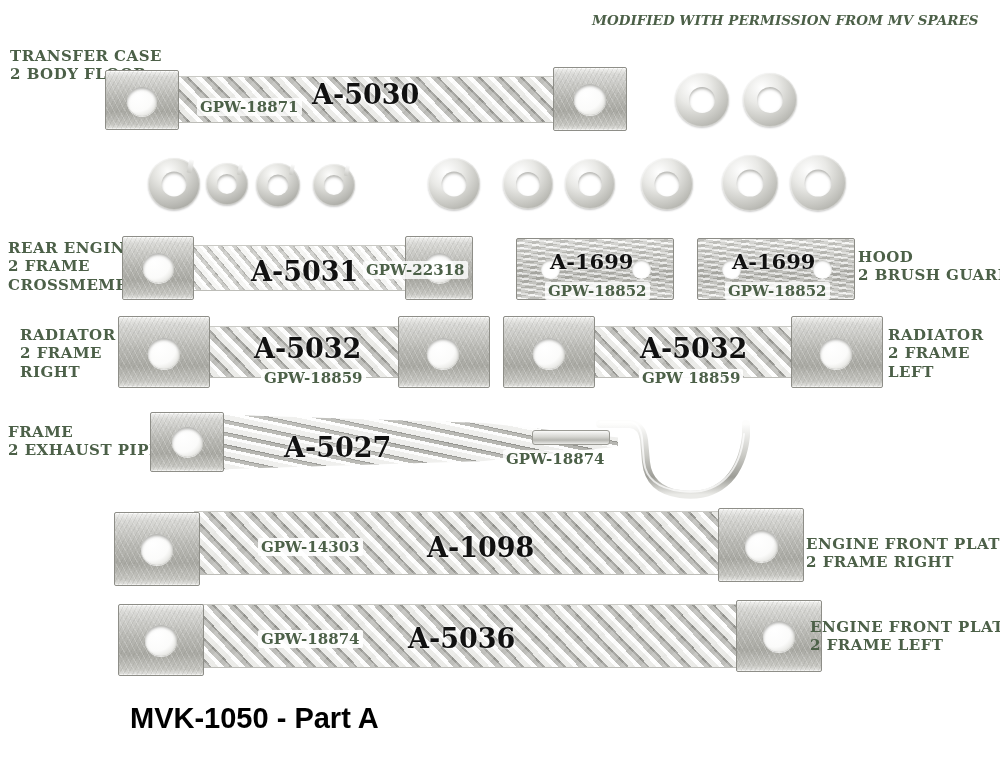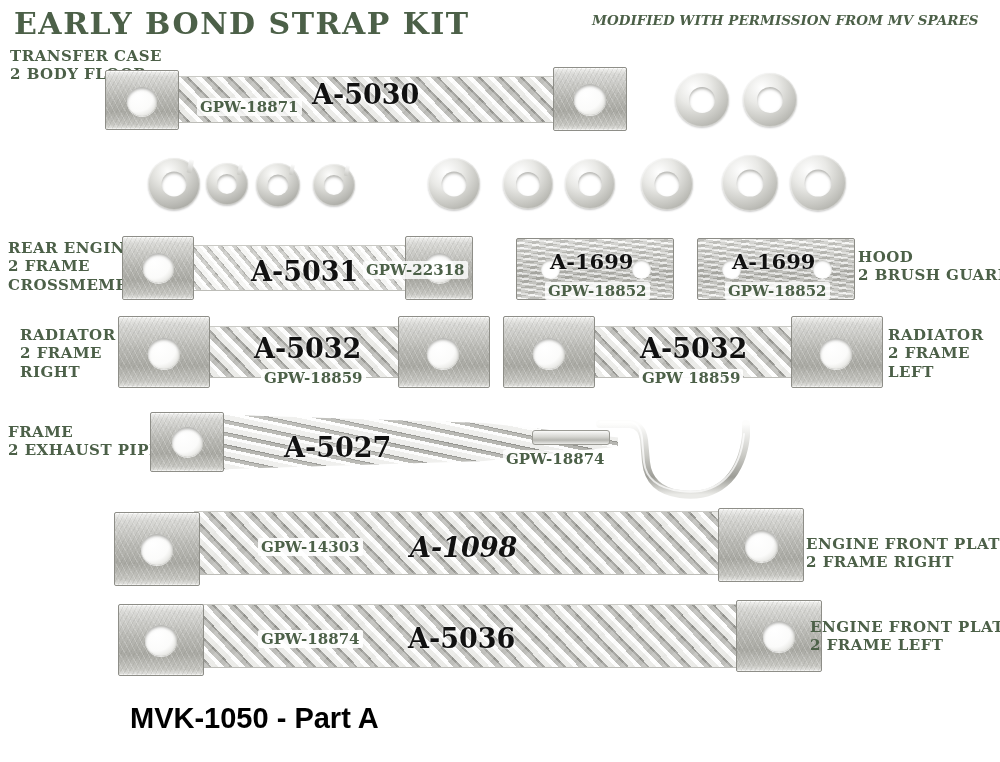--- a/index.html
+++ b/index.html
@@ -170,21 +170,20 @@
   }
   .hook{position:absolute;}
 
   .nohit{pointer-events:none;}
 </style>
 </head>
 <body>
 
 <div id="sheet">
 
-  <div class="stencil title" style="left:14px;top:6px;">EARLY BOND STRAP KIT</div>
 
   <div class="stencil credit" style="left:592px;top:12px;">MODIFIED WITH PERMISSION FROM MV SPARES</div>
 
   <div class="stencil lbl" style="left:10px;top:47px;">TRANSFER CASE
 2 BODY FLOOR</div>
 
   <div class="part" style="left:105px;top:62px;width:520px;height:72px;">
     <div class="braid nohit" style="left:30px;top:14px;width:460px;height:45px;"></div>
     <div class="tab" style="left:0px;top:8px;width:72px;height:58px;">
       <div class="hole" style="left:21px;top:16px;width:30px;height:29px;"></div>
@@ -308,21 +307,21 @@
   <div class="part" style="left:114px;top:502px;width:672px;height:86px;">
     <div class="braid nohit" style="left:80px;top:9px;width:536px;height:62px;"></div>
     <div class="tab" style="left:0px;top:10px;width:84px;height:72px;">
       <div class="hole" style="left:26px;top:21px;width:32px;height:31px;"></div>
     </div>
     <div class="tab" style="left:604px;top:6px;width:84px;height:72px;">
       <div class="hole" style="left:26px;top:21px;width:33px;height:32px;"></div>
     </div>
   </div>
   <div class="gpw white" style="left:258px;top:538px;">GPW-14303</div>
-  <div class="partno" style="left:410px;top:532px;font-style:italic;">A-1098</div>
+  <div class="partno" style="left:427px;top:532px;">A-1098</div>
   <div class="stencil lbl r" style="left:806px;top:535px;">ENGINE FRONT PLATE
 2 FRAME RIGHT</div>
 
   <div class="part" style="left:118px;top:596px;width:700px;height:82px;">
     <div class="braid nohit" style="left:80px;top:8px;width:572px;height:62px;"></div>
     <div class="tab" style="left:0px;top:8px;width:84px;height:70px;">
       <div class="hole" style="left:26px;top:20px;width:32px;height:31px;"></div>
     </div>
     <div class="tab" style="left:618px;top:4px;width:84px;height:70px;">
       <div class="hole" style="left:26px;top:20px;width:32px;height:31px;"></div>

